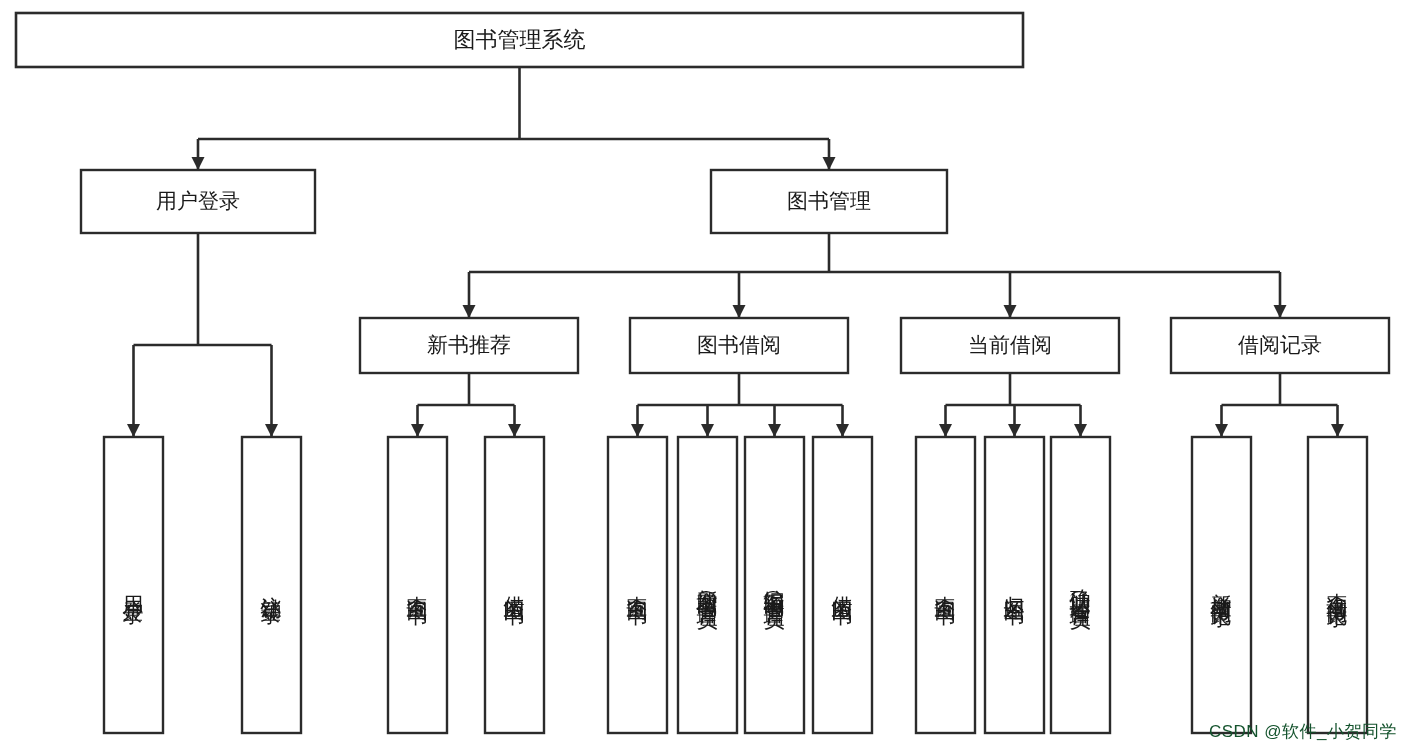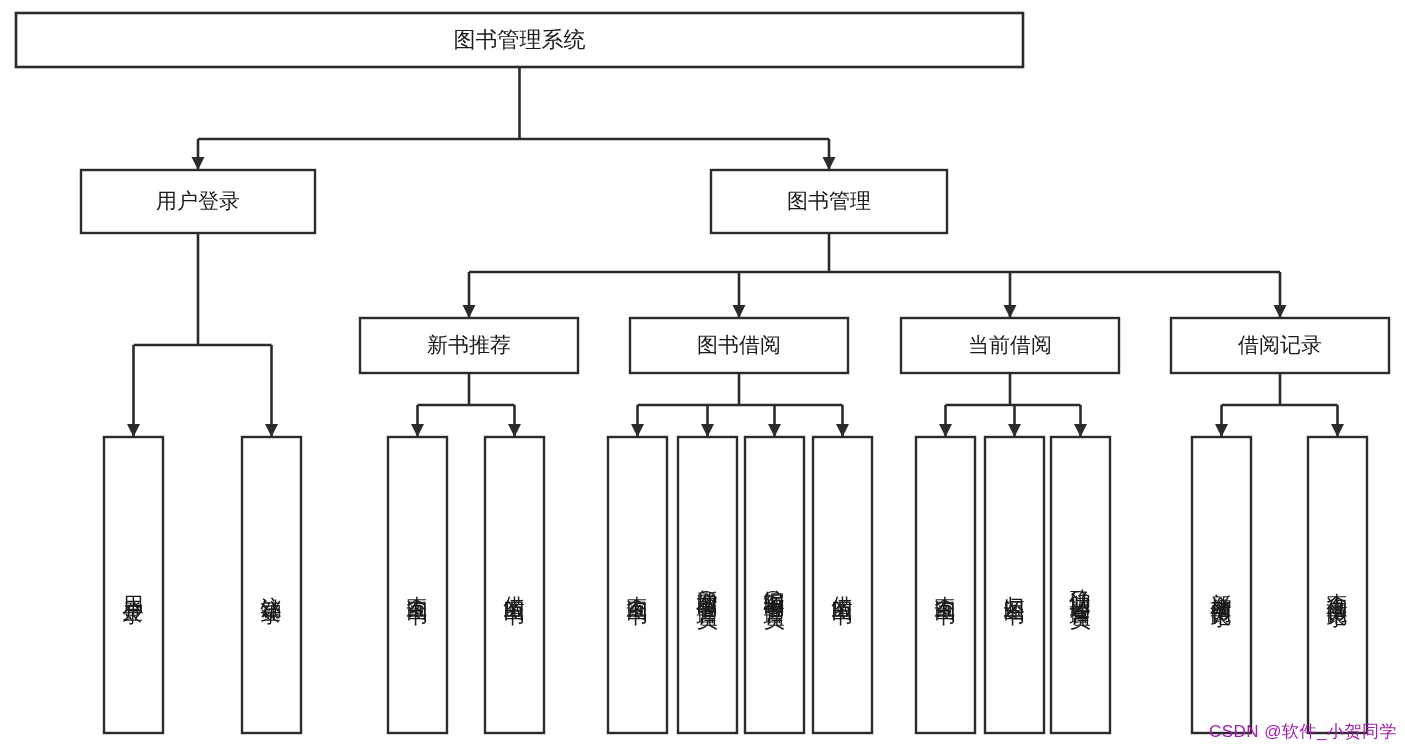--- a/index.html
+++ b/index.html
@@ -69,21 +69,21 @@
     text-align: center;
     white-space: nowrap;
     pointer-events: none;
   }
   .watermark {
     position: absolute;
     right: 8px;
     bottom: 4px;
     font-family: "Liberation Sans", "DejaVu Sans", sans-serif;
     font-size: 17px;
-    color: #a21caf;
+    color: #14532d;
     letter-spacing: 0.5px;
     white-space: nowrap;
     text-align: center;
   }
 </style>
 </head>
 <body>
 
 <div id="diagram-root">
 

